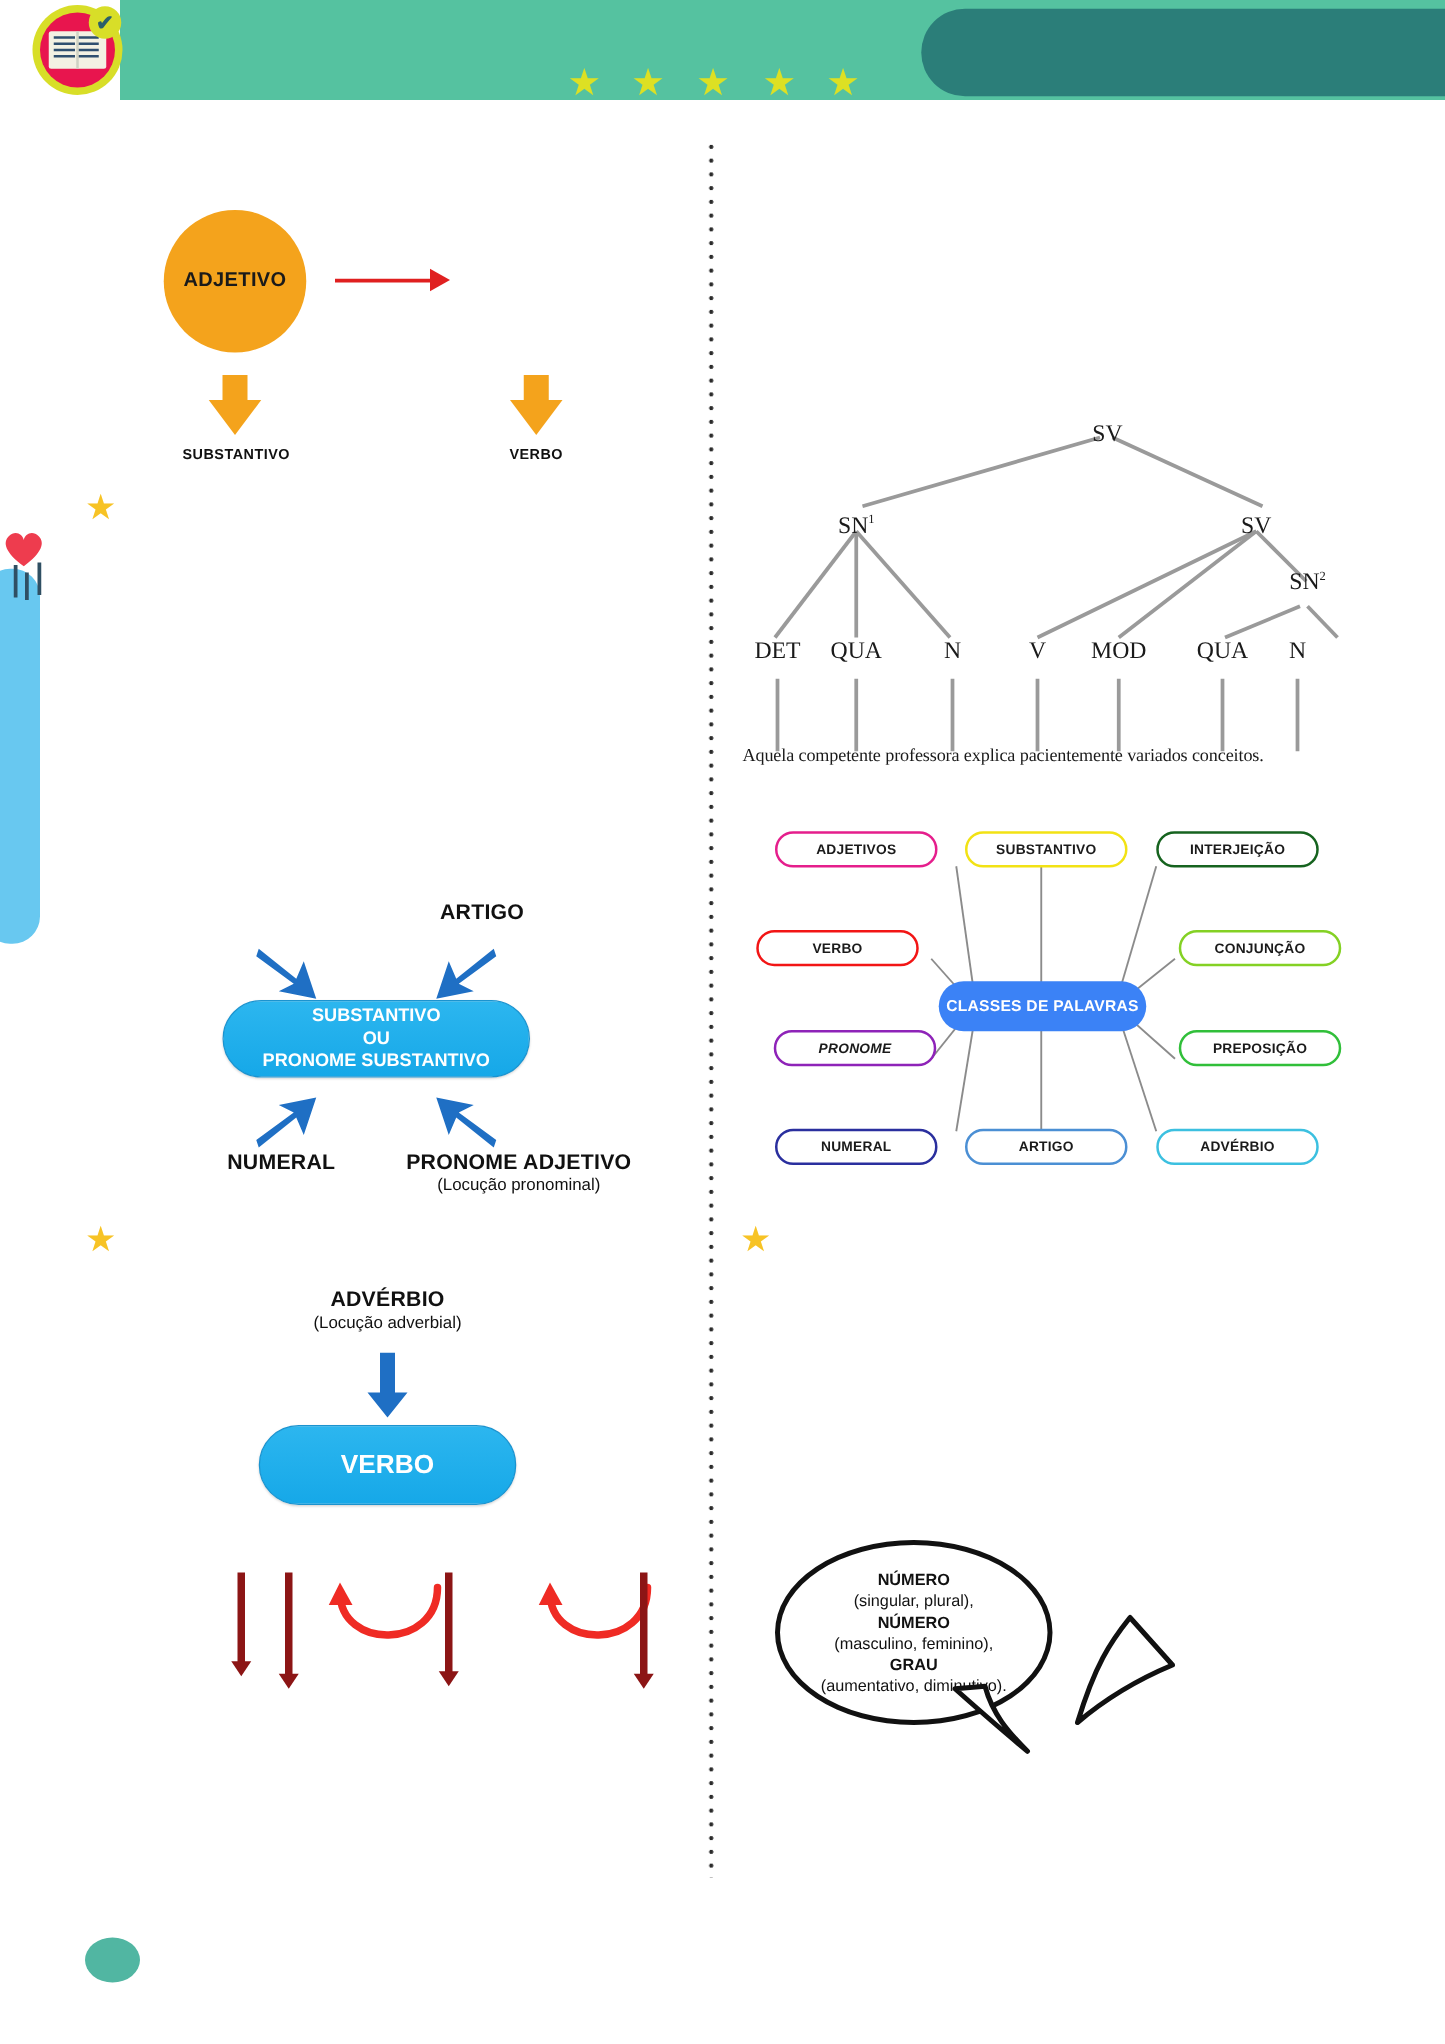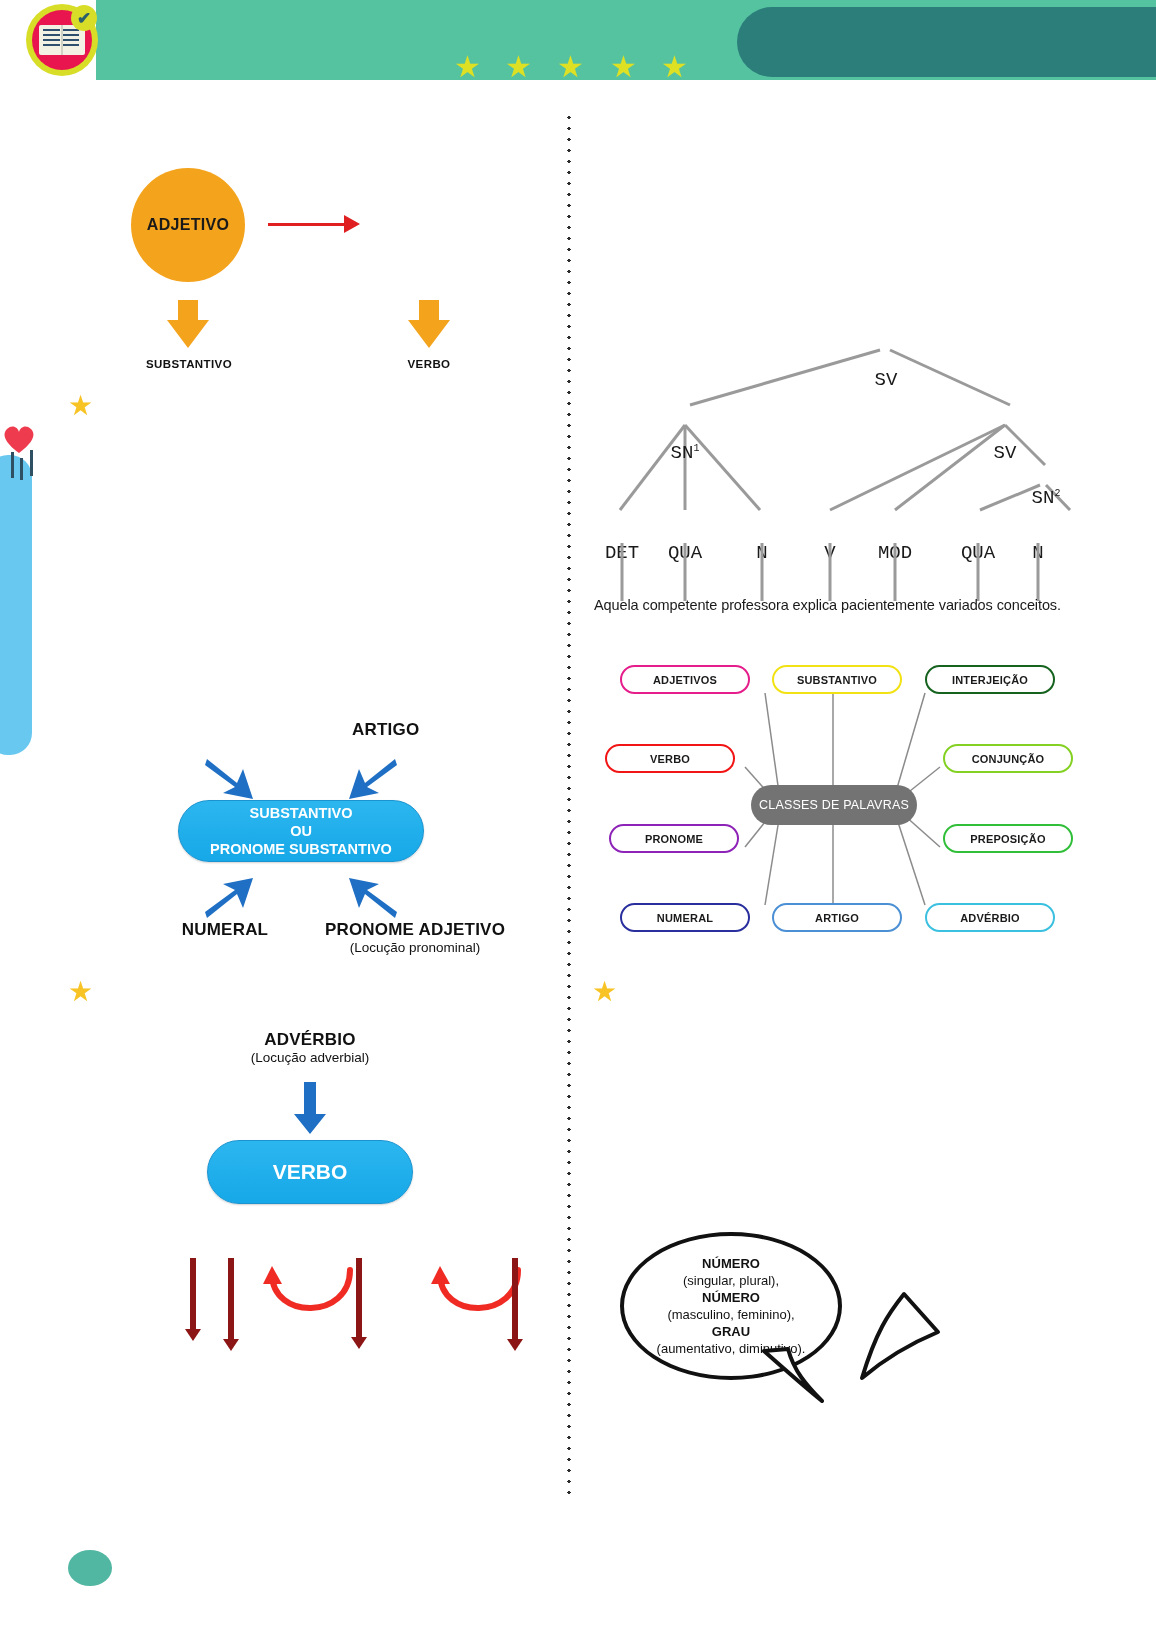--- a/index.html
+++ b/index.html
@@ -143,45 +143,45 @@
     content: ""; position: absolute; left: -5px; bottom: -11px;
     width: 0; height: 0;
     border-left: 8px solid transparent; border-right: 8px solid transparent;
     border-top: 12px solid #8c1515;
   }
 
   
   .tree { position: absolute; left: 590px; top: 315px; width: 500px; height: 290px; }
   .tree-node {
     position: absolute; font-size: 19px; color: #1a1a1a;
-    font-family: Liberation Mono, monospace;
-    transform: translateX(-50%); white-space: nowrap; margin-top: 32px;
+    font-family: Liberation Serif, serif;
+    transform: translateX(-50%); white-space: nowrap;
   }
   .tree-node sup { font-size: 10px; }
   .tree-stem { position: absolute; width: 3px; background: #9a9a9a; transform: translateX(-50%); }
   .sentence {
     position: absolute; left: 594px; top: 597px;
     font-size: 14.5px; color: #1a1a1a; letter-spacing: -.1px;
-    font-family: Liberation Sans, sans-serif;
+    font-family: Liberation Serif, serif;
   }
 
   
   .mm { position: absolute; left: 595px; top: 655px; width: 490px; height: 290px; }
   .mm-node {
     position: absolute; height: 29px;
     border: 2.2px solid #888; border-radius: 15px;
     background: #fff;
     display: flex; align-items: center; justify-content: center;
     font-size: 11px; font-weight: bold; color: #1a1a1a; letter-spacing: .2px;
     white-space: nowrap;
   }
   .mm-center {
-    position: absolute; background: #737373; border-radius: 20px;
-    display: flex; align-items: center; justify-content: center;
-    color: #fff; font-size: 12.5px; font-weight: normal; letter-spacing: .2px;
+    position: absolute; background: #3b82f6; border-radius: 20px;
+    display: flex; align-items: center; justify-content: center;
+    color: #fff; font-size: 12.5px; font-weight: bold; letter-spacing: .2px;
   }
 
   
   .bubble {
     position: absolute; border: 4px solid #111; border-radius: 50%;
     background: #fff; display: flex; align-items: center; justify-content: center;
     text-align: center; color: #111; line-height: 1.32;
   }
   .bubble .b-txt { padding: 0 18px; font-size: 13px; }
   .bubble .b-txt b { font-weight: bold; }
@@ -357,21 +357,21 @@
         <line x1="330" y1="250" x2="300" y2="158"></line>
       </g>
     </svg>
     <div class="mm-node" style="left:25px;  top:10px;  width:130px; border-color:#e51e8c;text-align:center;">ADJETIVOS</div>
     <div class="mm-node" style="left:177px; top:10px;  width:130px; border-color:#f2e214;">SUBSTANTIVO</div>
     <div class="mm-node" style="left:330px; top:10px;  width:130px; border-color:#16631f;">INTERJEIÇÃO</div>
 
     <div class="mm-node" style="left:10px;  top:89px;  width:130px; border-color:#f21515;">VERBO</div>
     <div class="mm-node" style="left:348px; top:89px;  width:130px; border-color:#84d124;">CONJUNÇÃO</div>
 
-    <div class="mm-node" style="left:14px;  top:169px; width:130px; border-color:#8e23b8;">PRONOME</div>
+    <div class="mm-node" style="left:24px;  top:169px; width:130px; border-color:#8e23b8;font-style:italic;">PRONOME</div>
     <div class="mm-node" style="left:348px; top:169px; width:130px; border-color:#31bf3a;">PREPOSIÇÃO</div>
 
     <div class="mm-node" style="left:25px;  top:248px; width:130px; border-color:#2a2f9e;">NUMERAL</div>
     <div class="mm-node" style="left:177px; top:248px; width:130px; border-color:#4b8fd4;">ARTIGO</div>
     <div class="mm-node" style="left:330px; top:248px; width:130px; border-color:#3cc0e0;">ADVÉRBIO</div>
 
     <div class="mm-center" style="left:156px; top:130px; width:166px; height:40px;">CLASSES DE PALAVRAS</div>
   </div>
 
   <div class="bubble" style="left:620px; top:1232px; width:222px; height:148px;">

